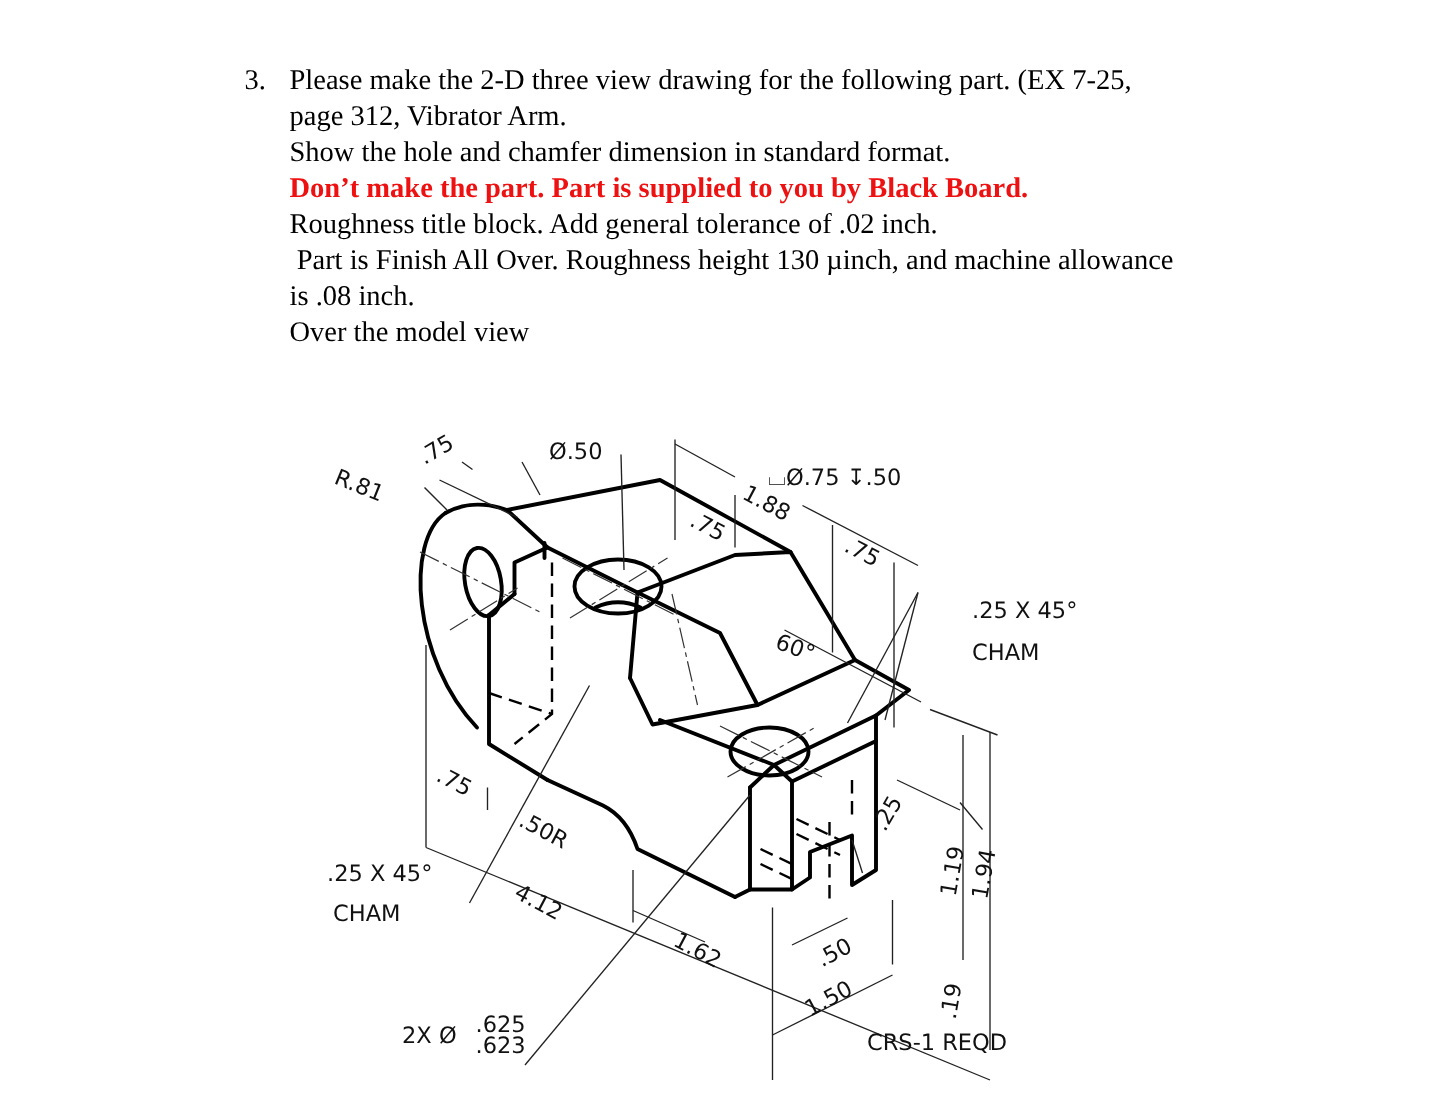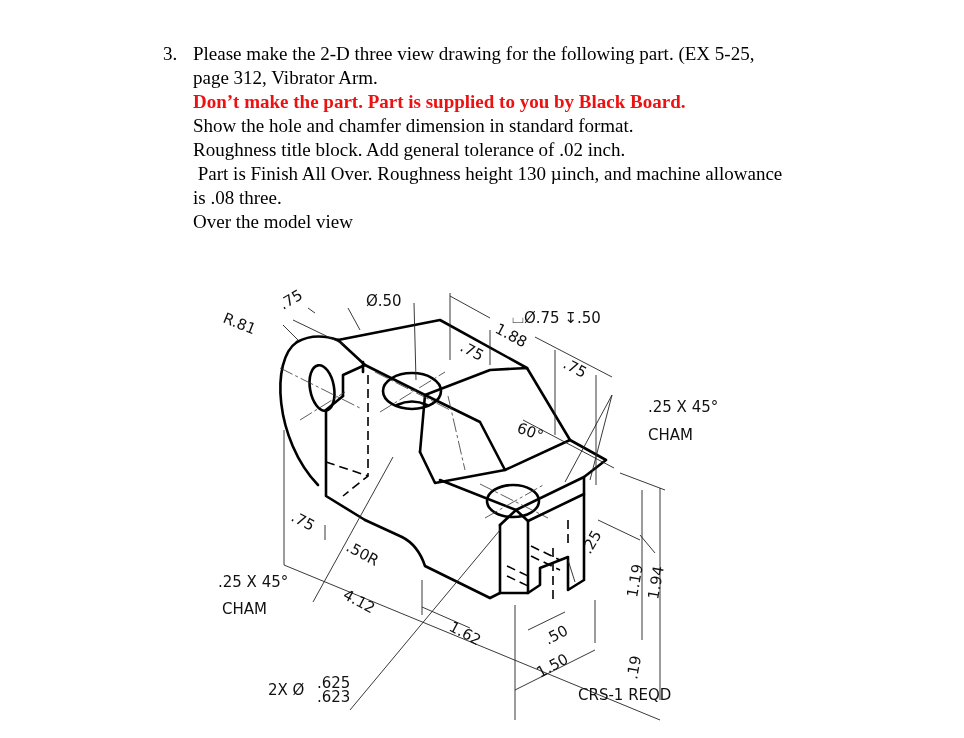--- a/index.html
+++ b/index.html
@@ -17,27 +17,27 @@
   .thick { stroke:#000; stroke-width:2.6; fill:none; stroke-linejoin:round; stroke-linecap:round; }
   .thin { stroke:#222; stroke-width:0.9; fill:none; }
   .hidden { stroke:#000; stroke-width:1.6; fill:none; stroke-dasharray:9 5; }
   .center { stroke:#333; stroke-width:0.8; fill:none; stroke-dasharray:14 3 3 3; }
 </style>
 </head>
 <body>
 
 <div class="instructions">
   <span class="num">3.</span>
-  <span class="line indent">Please make the 2-D three view drawing for the following part. (EX 5-25,</span>
+  <span class="line indent">Please make the 2-D three view drawing for the following part. (EX 7-25,</span>
   <span class="line indent">page 312, Vibrator Arm.</span>
+  <span class="line indent">Show the hole and chamfer dimension in standard format.</span>
   <span class="line indent red">Don’t make the part. Part is supplied to you by Black Board.</span>
-  <span class="line indent">Show the hole and chamfer dimension in standard format.</span>
   <span class="line indent">Roughness title block. Add general tolerance of .02 inch.</span>
   <span class="line indent"> Part is Finish All Over. Roughness height 130 µinch, and machine allowance</span>
-  <span class="line indent">is .08 three.</span>
+  <span class="line indent">is .08 inch.</span>
   <span class="line indent">Over the model view</span>
 </div>
 
 <svg class="drawing" width="964" height="738" viewBox="0 0 964 738">
 
   <g>
 
     <path class="thick" d="M297,342 C270,360 275,440 318,485"></path>
     <path class="thick" d="M297,342 Q315,332 338,340"></path>
 

